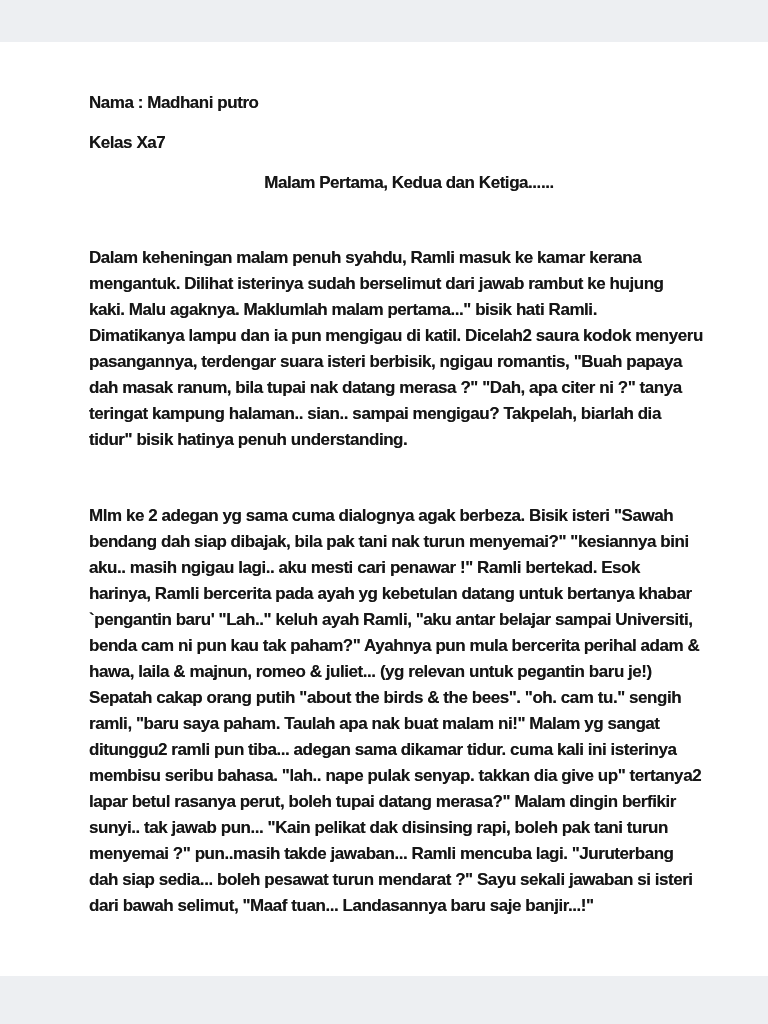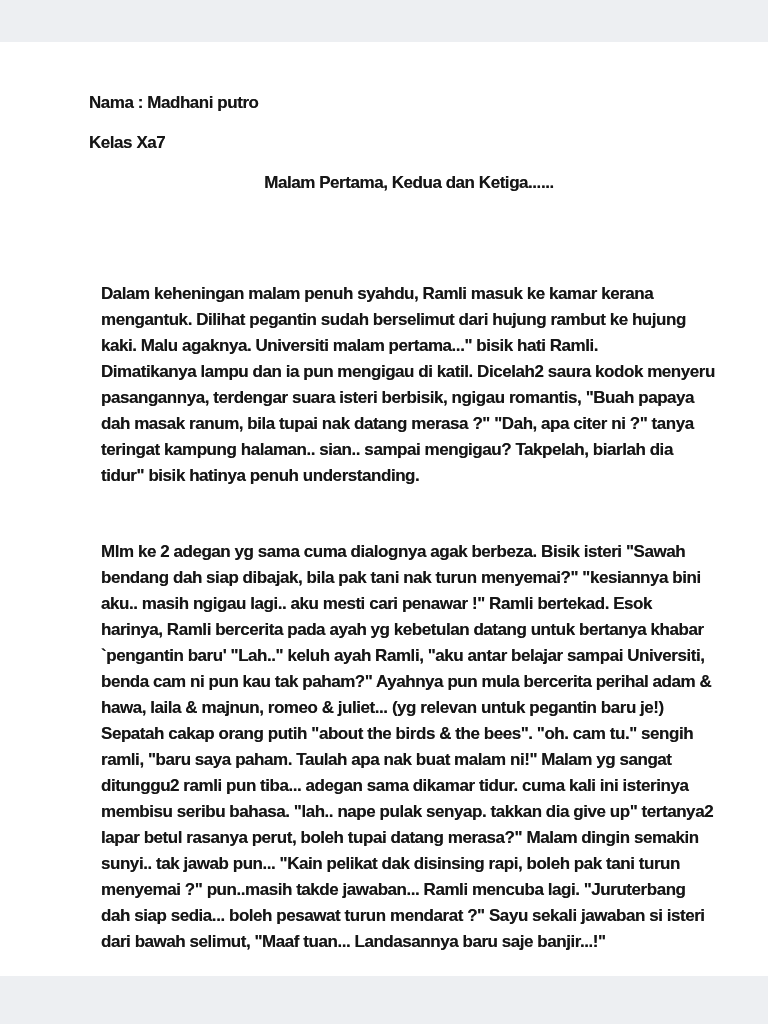--- a/index.html
+++ b/index.html
@@ -47,22 +47,21 @@
   .title-line {
     position: absolute;
     left: 0;
     top: 170px;
     width: 768px;
     text-align: center;
     margin-left: 25px;
   }
   .para {
     position: absolute;
-    left: 101px;
-    margin-top: 36px;
+    left: 89px;
   }
   #para1 { top: 245px; }
   #para2 { top: 503px; }
   .ln { height: 26px; }
 </style>
 </head>
 <body>
 
 <div class="canvas">
 
@@ -72,41 +71,41 @@
   <div class="page"></div>
 
   <div id="name-line" class="txt hdr-line">Nama : Madhani putro</div>
 
   <div id="class-line" class="txt hdr-line">Kelas Xa7</div>
 
   <div class="txt title-line">Malam Pertama, Kedua dan Ketiga......</div>
 
   <div id="para1" class="para">
     <div class="txt ln">Dalam keheningan malam penuh syahdu, Ramli masuk ke kamar kerana</div>
-    <div class="txt ln">mengantuk. Dilihat pegantin sudah berselimut dari hujung rambut ke hujung</div>
-    <div class="txt ln">kaki. Malu agaknya. Universiti malam pertama..." bisik hati Ramli.</div>
+    <div class="txt ln">mengantuk. Dilihat isterinya sudah berselimut dari jawab rambut ke hujung</div>
+    <div class="txt ln">kaki. Malu agaknya. Maklumlah malam pertama..." bisik hati Ramli.</div>
     <div class="txt ln">Dimatikanya lampu dan ia pun mengigau di katil. Dicelah2 saura kodok menyeru</div>
     <div class="txt ln">pasangannya, terdengar suara isteri berbisik, ngigau romantis, "Buah papaya</div>
     <div class="txt ln">dah masak ranum, bila tupai nak datang merasa ?" "Dah, apa citer ni ?" tanya</div>
     <div class="txt ln">teringat kampung halaman.. sian.. sampai mengigau? Takpelah, biarlah dia</div>
     <div class="txt ln">tidur" bisik hatinya penuh understanding.</div>
   </div>
 
   <div id="para2" class="para">
     <div class="txt ln">Mlm ke 2 adegan yg sama cuma dialognya agak berbeza. Bisik isteri "Sawah</div>
     <div class="txt ln">bendang dah siap dibajak, bila pak tani nak turun menyemai?" "kesiannya bini</div>
     <div class="txt ln">aku.. masih ngigau lagi.. aku mesti cari penawar !" Ramli bertekad. Esok</div>
     <div class="txt ln">harinya, Ramli bercerita pada ayah yg kebetulan datang untuk bertanya khabar</div>
     <div class="txt ln">`pengantin baru' "Lah.." keluh ayah Ramli, "aku antar belajar sampai Universiti,</div>
     <div class="txt ln">benda cam ni pun kau tak paham?" Ayahnya pun mula bercerita perihal adam &amp;</div>
     <div class="txt ln">hawa, laila &amp; majnun, romeo &amp; juliet... (yg relevan untuk pegantin baru je!)</div>
     <div class="txt ln">Sepatah cakap orang putih "about the birds &amp; the bees". "oh. cam tu." sengih</div>
     <div class="txt ln">ramli, "baru saya paham. Taulah apa nak buat malam ni!" Malam yg sangat</div>
     <div class="txt ln">ditunggu2 ramli pun tiba... adegan sama dikamar tidur. cuma kali ini isterinya</div>
     <div class="txt ln">membisu seribu bahasa. "lah.. nape pulak senyap. takkan dia give up" tertanya2</div>
-    <div class="txt ln">lapar betul rasanya perut, boleh tupai datang merasa?" Malam dingin semakin</div>
+    <div class="txt ln">lapar betul rasanya perut, boleh tupai datang merasa?" Malam dingin berfikir</div>
     <div class="txt ln">sunyi.. tak jawab pun... "Kain pelikat dak disinsing rapi, boleh pak tani turun</div>
     <div class="txt ln">menyemai ?" pun..masih takde jawaban... Ramli mencuba lagi. "Juruterbang</div>
     <div class="txt ln">dah siap sedia... boleh pesawat turun mendarat ?" Sayu sekali jawaban si isteri</div>
     <div class="txt ln">dari bawah selimut, "Maaf tuan... Landasannya baru saje banjir...!"</div>
   </div>
 
 </div>
 
 </body></html>

